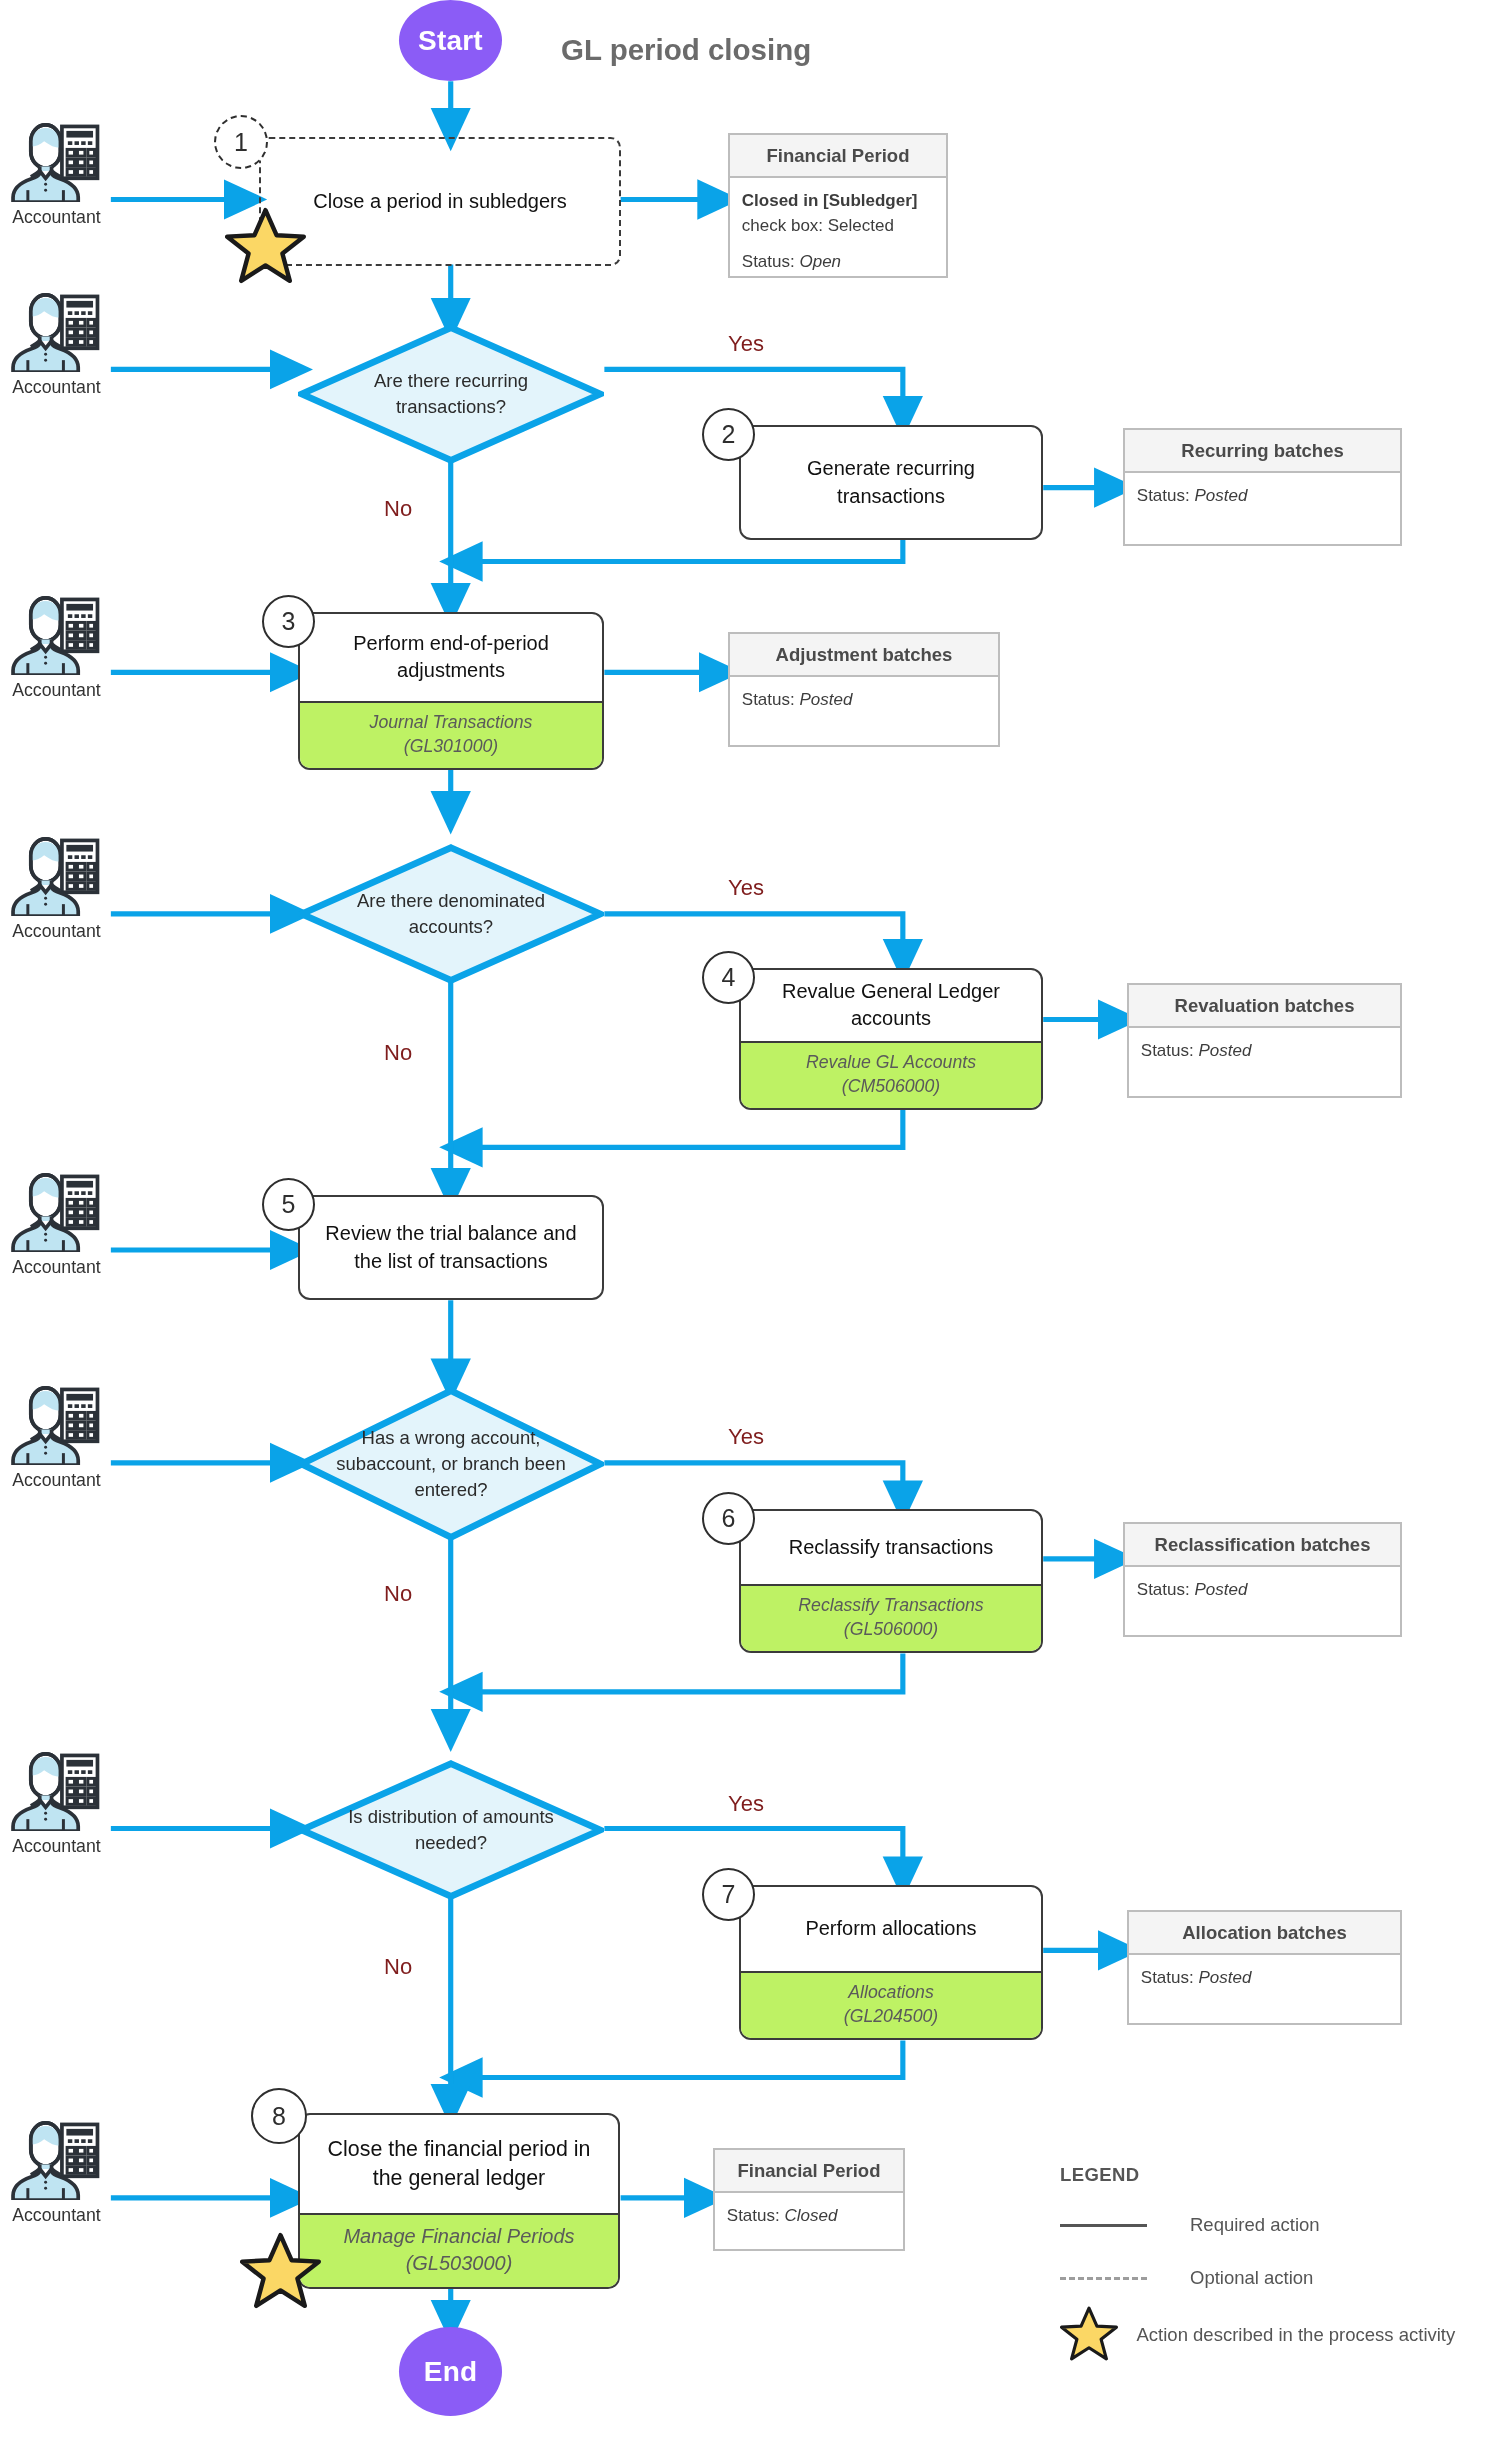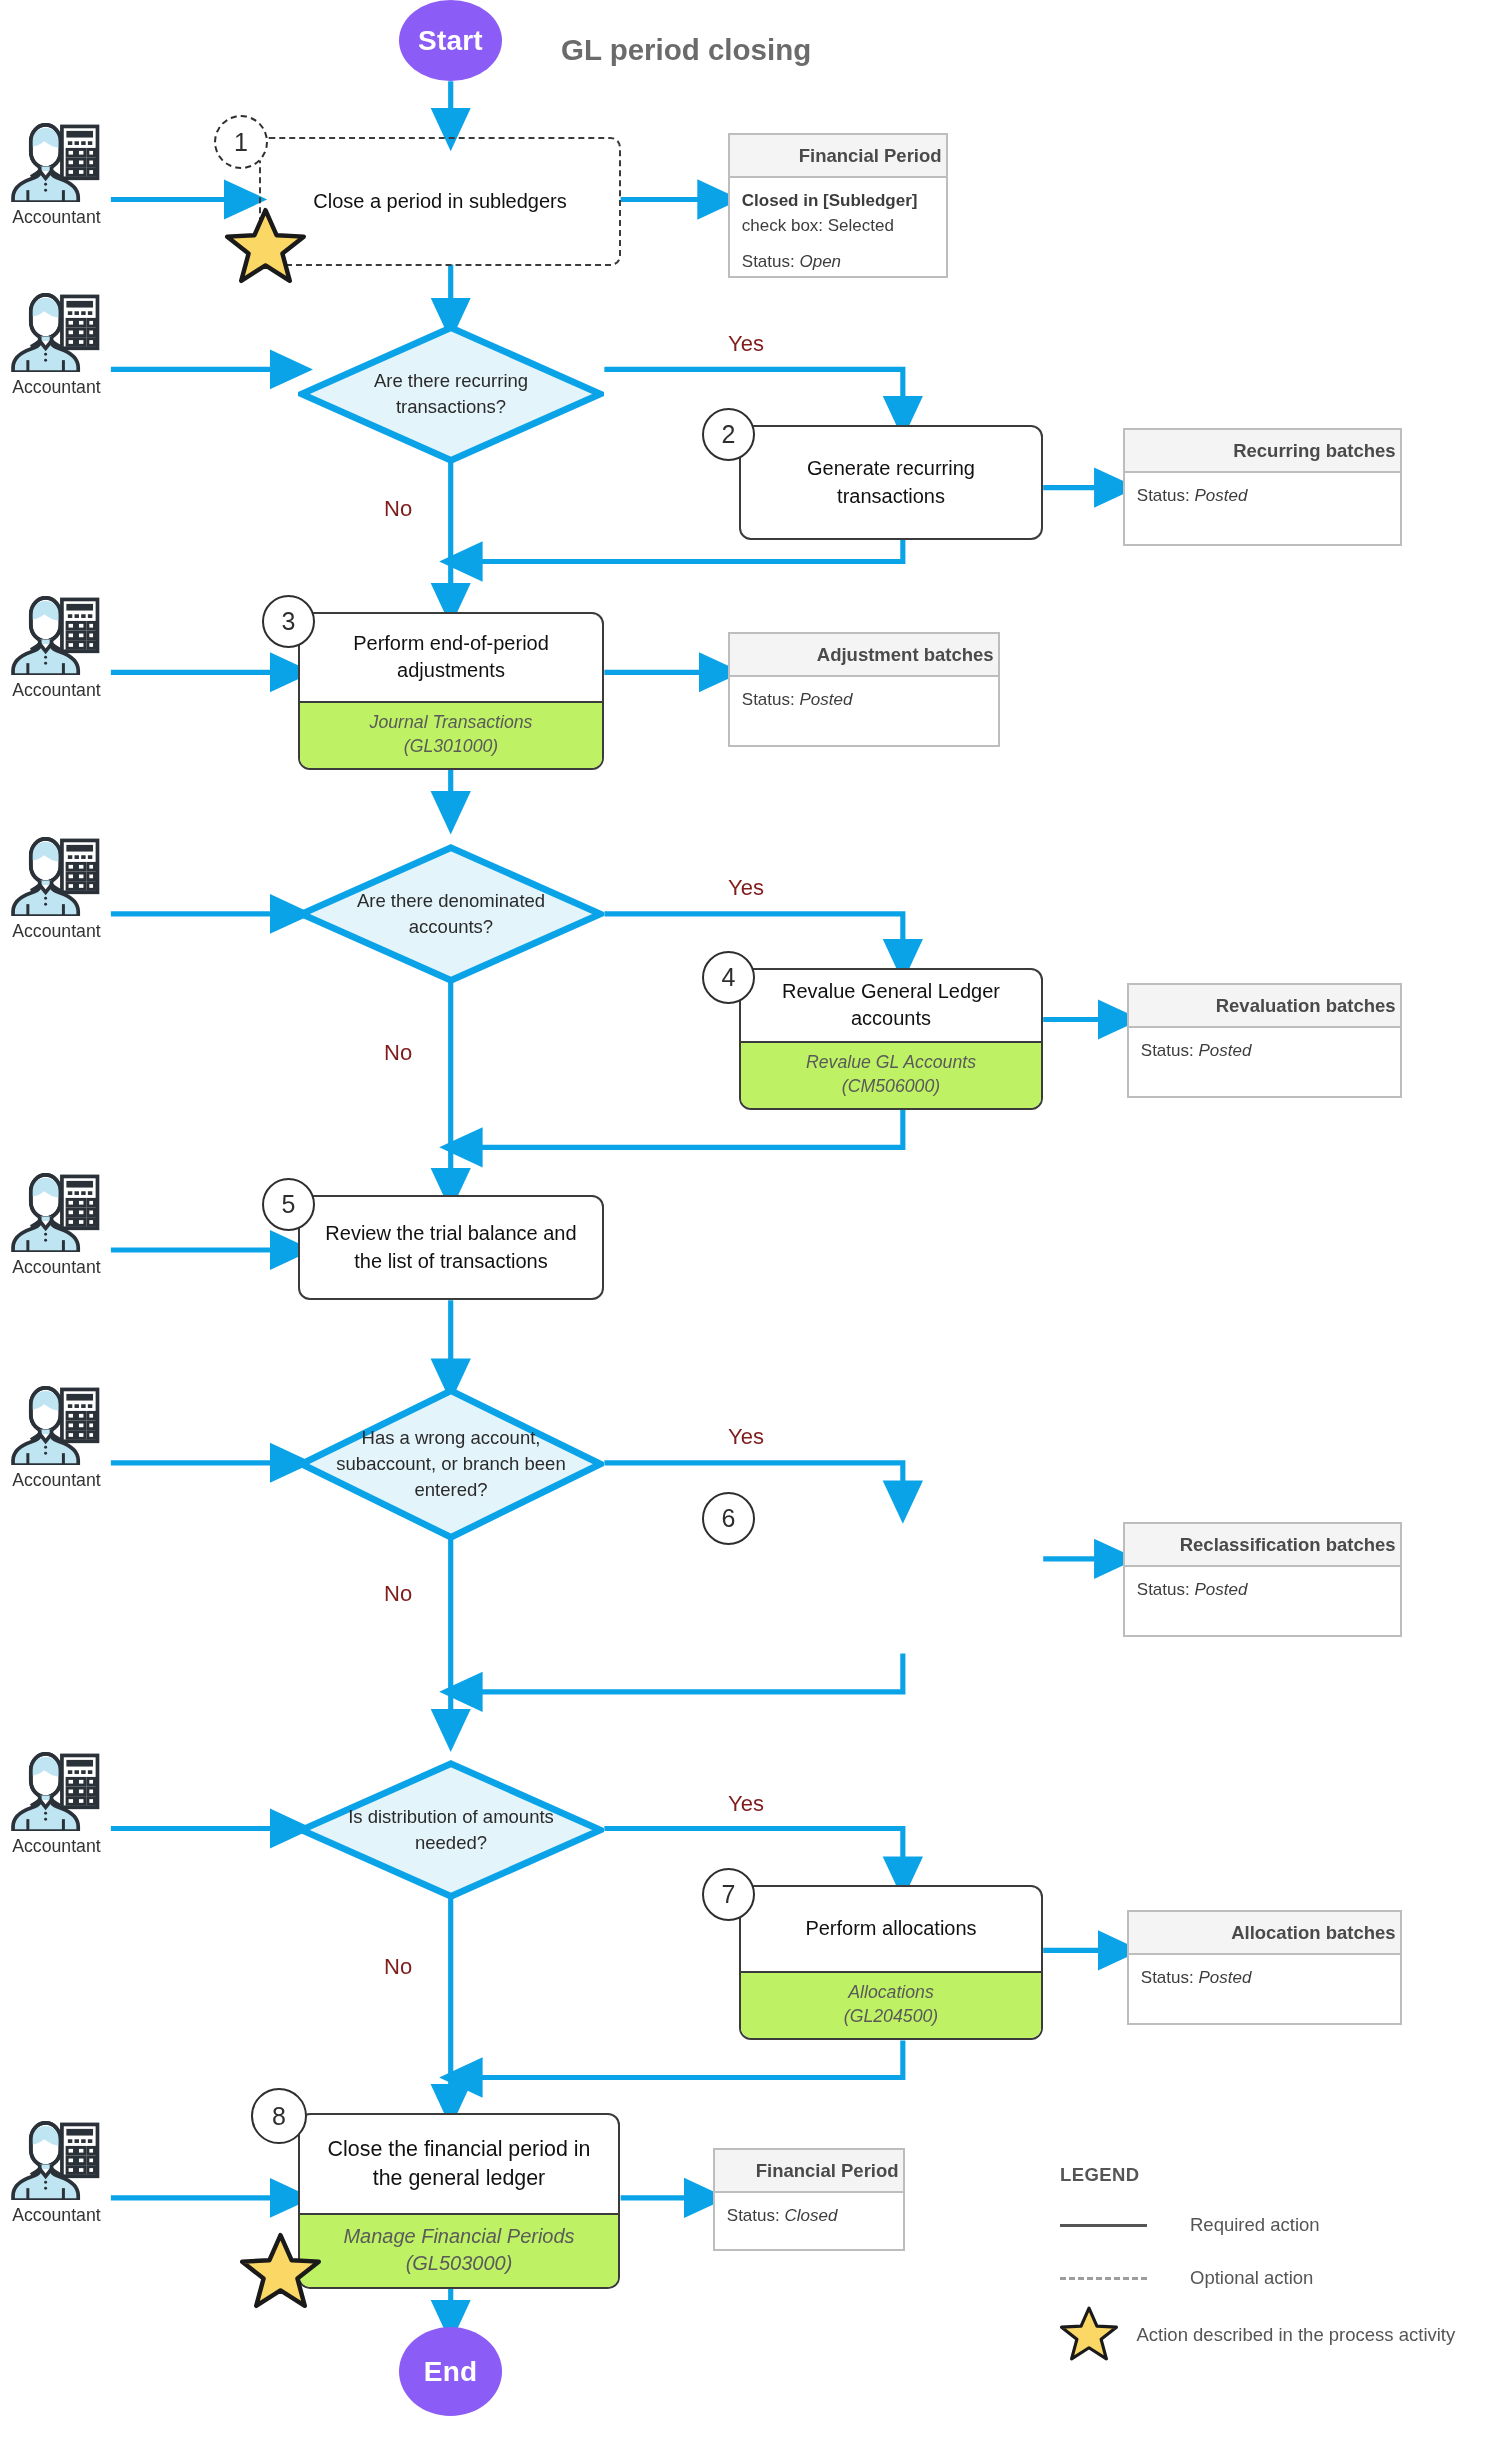--- a/index.html
+++ b/index.html
@@ -37,21 +37,21 @@
 
   
   .stepnum{position:absolute;border:2.2px solid #2e2e2e;border-radius:50%;
     background:#ffffff;display:flex;align-items:center;justify-content:center;
     color:#2e2e2e;font-size:25px;z-index:6;}
   .stepnum.dashed{border:2.2px dashed #2e2e2e;}
 
   
   .databox{border:2.2px solid #bdbdbd;background:#ffffff;display:flex;flex-direction:column;}
   .databox .db-head{background:#f4f4f4;border-bottom:2.2px solid #bdbdbd;
-    text-align:right;font-weight:bold;color:#4a4a4a;font-size:18.5px;
+    text-align:center;font-weight:bold;color:#4a4a4a;font-size:18.5px;
     padding:9.6px 4.4px;}
   .databox .db-body{padding:9.6px 11.8px;font-size:17px;color:#3d3d3d;line-height:1.5;}
   .databox .db-body i{font-style:italic;}
   .databox .db-body b{font-weight:bold;}
 
   
   .edgelabel{position:absolute;color:#7f1d1d;font-size:22px;}
 
   
   .actor{position:absolute;width:98px;text-align:center;}
@@ -363,20 +363,27 @@
 
   <div class="node diamond-wrap" style="left:298px;top:1387px;width:306px;height:154px;">
     <svg class="diamond-shape" viewBox="0 0 414 208" preserveAspectRatio="none">
       <polygon points="207,5 409,104 207,203 5,104" fill="#e3f4fb" stroke="#0aa3e8" stroke-width="9"></polygon>
     </svg>
     <div class="diamond-label">Has a wrong account, subaccount, or branch been entered?</div>
   </div>
   <div class="edgelabel" style="left:728px;top:1424px;">Yes</div>
   <div class="edgelabel" style="left:384px;top:1581px;">No</div>
 
+  <div class="node proc" style="left:739px;top:1509px;width:304px;height:144px;">
+    <div class="proc-body">Reclassify transactions</div>
+    <div class="proc-screen">
+      <div>Reclassify Transactions</div>
+      <div>(GL506000)</div>
+    </div>
+  </div>
   <div class="stepnum" style="left:702px;top:1492px;width:49px;height:49px;">6</div>
 
   <div class="node databox" style="left:1123px;top:1522px;width:279px;height:115px;">
     <div class="db-head">Reclassification batches</div>
     <div class="db-body">
       <span>Status:</span>
       <i>Posted</i>
     </div>
   </div>
 

